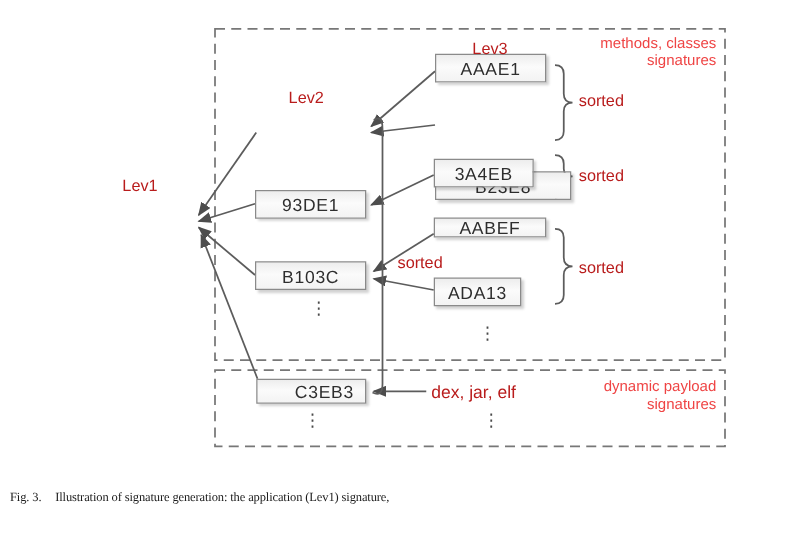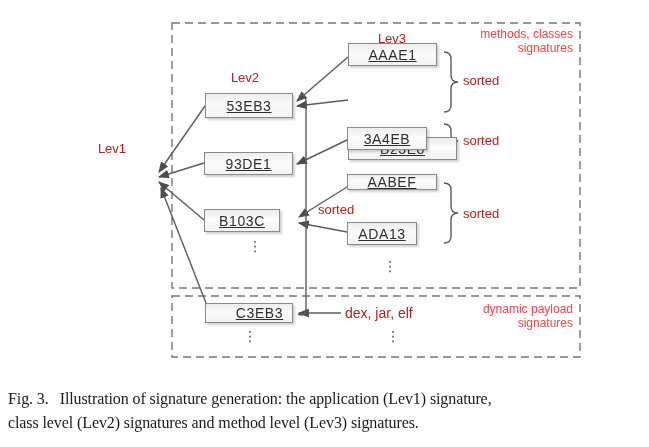--- a/index.html
+++ b/index.html
@@ -7,37 +7,37 @@
     position:relative; width:649px; height:447px; background:#ffffff;
     overflow:hidden; font-family:"Liberation Sans", sans-serif;
   }
   .layer { position:absolute; left:0; top:0; }
   .node {
     position:absolute; box-sizing:border-box;
     border:1.4px solid #8a8a8a;
     background:linear-gradient(#ededed, #fbfbfb 45%, #f3f3f3);
     box-shadow:2px 2px 2px rgba(0,0,0,0.18);
     display:flex; align-items:center; justify-content:center;
-    font-size:14px; color:#2e2e2e; letter-spacing:0.6px;text-decoration:underline;
+    font-size:14px; color:#2e2e2e; letter-spacing:0.6px;
   }
   .lbl {
     position:absolute; font-size:13px; color:#b91c1c; white-space:nowrap;
   }
   .lbl.center { text-align:center; }
   .region-lbl {
     position:absolute; font-size:12px; color:#ef4444; text-align:right;
     line-height:14px; width:113px;
   }
   .dots {
     position:absolute; width:12px; text-align:center; font-size:14px;
     color:#4a4a4a; line-height:14px;
   }
   .caption {
     position:absolute; left:8px; top:387px; white-space:nowrap;
-    font-family:"Liberation Serif", serif; font-size:16px;
+    font-family:"Liberation Serif", serif; font-size:10px;
     color:#1b1b1b; line-height:23.5px; letter-spacing:-0.1px;
   }
   .caption .cap-label { margin-right:11px; }
 </style>
 </head>
 <body>
 
 <div class="page">
 
   <svg class="layer" width="649" height="380" viewBox="0 0 649 380">
@@ -63,23 +63,22 @@
     <line x1="341" y1="313" x2="299" y2="313" stroke="#5c5c5c" stroke-width="1.4" marker-end="url(#arrow)"></line>
 
     <path d="M 299 96 Q 306 92 306 103 L 306 307 Q 306 318 298 314" fill="none" stroke="#5c5c5c" stroke-width="1.4"></path>
 
     <path d="M 444 52 Q 451 52 451 59 L 451 75 Q 451 82 458 82 Q 451 82 451 89 L 451 105 Q 451 112 444 112" fill="none" stroke="#5c5c5c" stroke-width="1.4"></path>
     <path d="M 444 124 Q 451 124 451 131 L 451 135 Q 451 141 458 141 Q 451 141 451 147 L 451 151 Q 451 158 444 158" fill="none" stroke="#5c5c5c" stroke-width="1.4"></path>
     <path d="M 444 183 Q 451 183 451 190 L 451 206 Q 451 213 458 213 Q 451 213 451 220 L 451 236 Q 451 243 444 243" fill="none" stroke="#5c5c5c" stroke-width="1.4"></path>
   </svg>
 
 
-  <div class="node" style="left:205px; top:93px; width:88px; height:25px;">53EB3</div>
   <div class="node" style="left:204px; top:152px; width:89px; height:23px;">93DE1</div>
-  <div class="node" style="left:204px; top:209px; width:76px; height:23px;">B103C</div>
+  <div class="node" style="left:204px; top:209px; width:89px; height:23px;">B103C</div>
   <div class="node" style="left:205px; top:303px; width:88px; height:20px;padding-left:21px;">C3EB3</div>
 
   <div class="node" style="left:348px; top:43px; width:89px; height:23px;">AAAE1</div>
   <div class="node" style="left:348px; top:89px; width:109px; height:23px;margin-top:48px;">B23E8</div>
   <div class="node" style="left:347px; top:127px; width:80px; height:23px;">3A4EB</div>
   <div class="node" style="left:347px; top:174px; width:90px; height:16px;">AABEF</div>
   <div class="node" style="left:347px; top:222px; width:70px; height:23px;">ADA13</div>
 
   <div class="lbl center" style="left:90px; top:141px; width:44px;">Lev1</div>
   <div class="lbl center" style="left:223px; top:70px; width:44px;">Lev2</div>
@@ -102,16 +101,15 @@
 
   <div class="lbl" style="left:345px; top:305px; font-size:14px;">dex, jar, elf</div>
 
   <div class="dots" style="left:248px; top:239px;">⋮</div>
   <div class="dots" style="left:383px; top:259px;">⋮</div>
   <div class="dots" style="left:243px; top:329px;">⋮</div>
   <div class="dots" style="left:386px; top:329px;">⋮</div>
 
   <div class="caption">
     <span class="cap-label">Fig. 3.</span><span>Illustration of signature generation: the application (Lev1) signature,</span><br>
-    <span>class level (Lev2) signatures and method level (Lev3) signatures.</span>
   </div>
 
 </div>
 
 </body></html>

